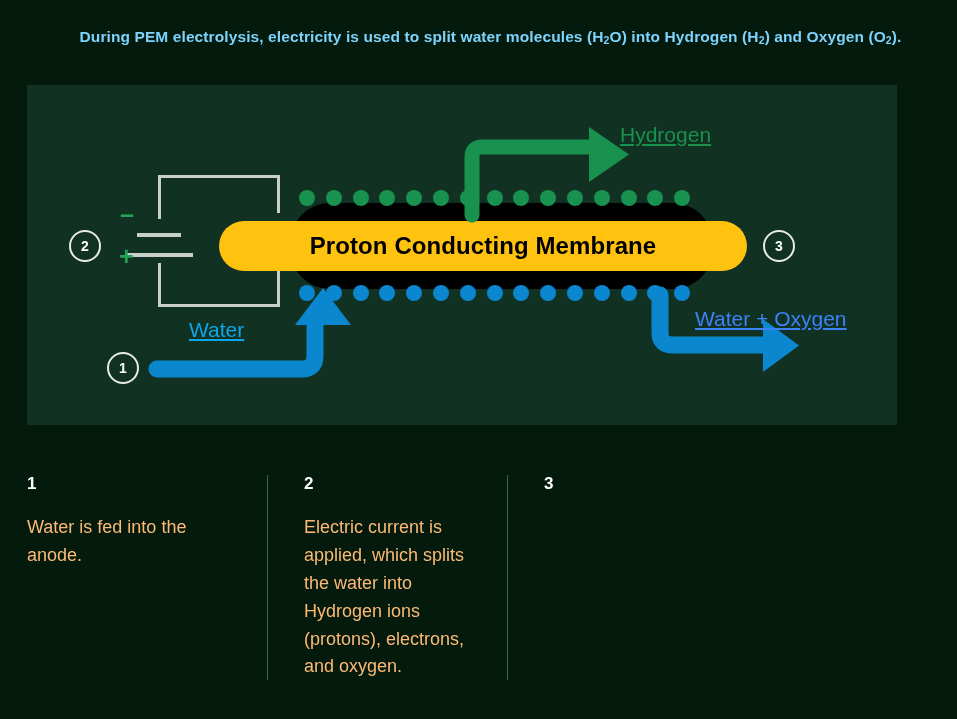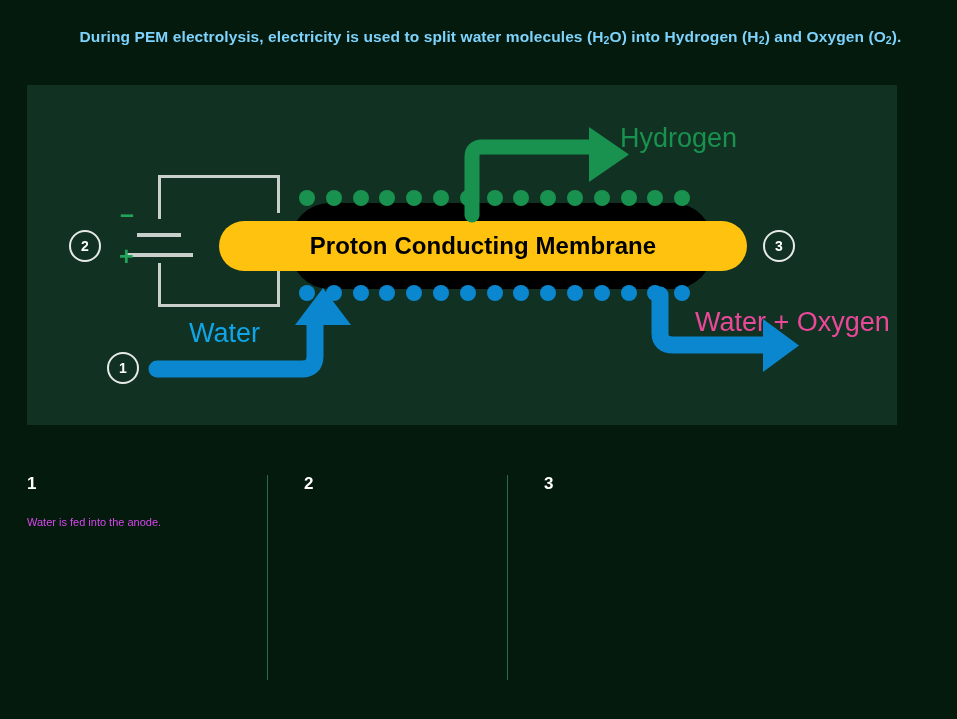--- a/index.html
+++ b/index.html
@@ -171,26 +171,27 @@
     width: 16px;
     height: 16px;
     border-radius: 50%;
   }
   .dot.green-dot { background: #19914f; }
   .dot.blue-dot  { background: #0b87d0; }
 
   
   .diag-label {
     position: absolute;
-    font-size: 27px;
+    font-size: 21px;
     white-space: nowrap;
+    text-decoration: underline;
   }
   .label-hydrogen { left: 593px; top: 38px; color: #19914f; }
   .label-water    { left: 162px; top: 233px; color: #0ea5e9; }
-  .label-wateroxy { left: 668px; top: 222px; color: #ec4899; }
+  .label-wateroxy { left: 668px; top: 222px; color: #3b82f6; }
 
   
   .arrow-svg {
     position: absolute;
     left: 0;
     top: 0;
     width: 870px;
     height: 340px;
     pointer-events: none;
   }
@@ -220,23 +221,23 @@
     background: #2c6b45;
   }
   .step-num {
     font-size: 17px;
     font-weight: 700;
     color: #ffffff;
     margin-bottom: 22px;
     line-height: 1;
   }
   .step-text {
-    font-size: 11px;
+    font-size: 18px;
     line-height: 1.55;
-    color: #d946ef;
+    color: #fdba74;
   }
 </style>
 </head>
 <body>
 
 <div class="caption">
   <span>During PEM electrolysis, electricity is used to split water molecules (H</span><sub>2</sub><span>O) into Hydrogen (H</span><sub>2</sub><span>) and Oxygen (O</span><sub>2</sub><span>).</span>
 </div>
 
 <div class="diagram-panel">
@@ -312,18 +313,19 @@
 </div>
 
 <div class="steps">
   <div class="step col1">
     <div class="step-num">1</div>
     <div class="step-text">Water is fed into the anode.</div>
   </div>
   <div class="step col2">
     <div class="divider"></div>
     <div class="step-num">2</div>
+    <div class="step-text">Electric current is applied, which splits the water into Hydrogen ions (protons), electrons, and oxygen.</div>
   </div>
   <div class="step col3">
     <div class="divider"></div>
     <div class="step-num">3</div>
   </div>
 </div>
 
 </body></html>

